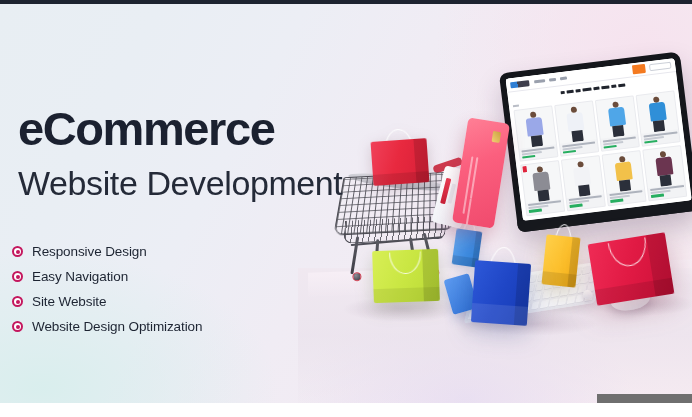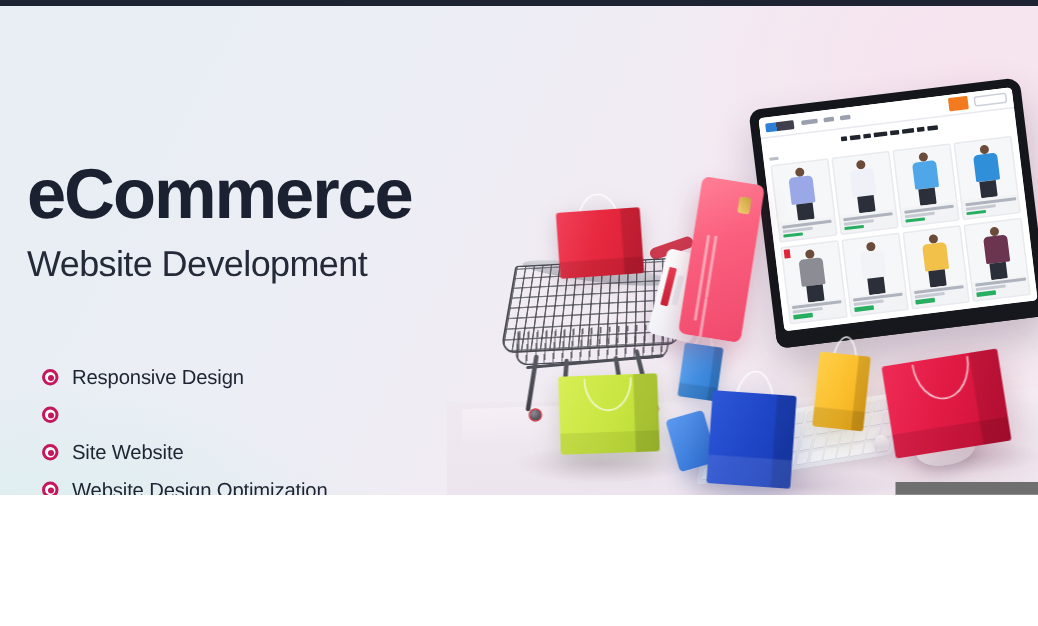--- a/index.html
+++ b/index.html
@@ -9,21 +9,21 @@
     background: #ffffff;
   }
   body {
     font-family: "Liberation Sans", sans-serif;
   }
 
   
   .banner {
     position: relative;
     width: 692px;
-    height: 330px;
+    height: 403px;
     overflow: hidden;
     background: linear-gradient(118deg,
         #e8eef3 0%,
         #e9eef4 18%,
         #eceef5 34%,
         #f0ecf4 50%,
         #f3ebf3 64%,
         #f6ebf2 78%,
         #f7ecf2 100%);
   }
@@ -85,32 +85,32 @@
   .headline {
     font-size: 47px;
     font-weight: 700;
     letter-spacing: -1.4px;
     color: #1b2130;
     line-height: 1.05;
     margin: 0;
     white-space: nowrap;
   }
   .subhead {
-    font-size: 24px;
+    font-size: 34px;
     font-weight: 400;
     letter-spacing: -0.4px;
     color: #242a38;
     line-height: 1.2;
     margin: 10px 0 0 0;
     white-space: nowrap;
   }
 
   .feature-list {
     position: absolute;
-    left: 28px;
+    left: 12px;
     top: 239px;
     margin: 0;
     padding: 0;
     list-style: none;
     z-index: 40;
     text-align: center;
   }
   .feature-item {
     display: flex;
     align-items: center;
@@ -617,20 +617,21 @@
     <h2 class="subhead">Website Development</h2>
   </div>
 
   <ul class="feature-list">
     <li class="feature-item">
       <span class="bullet"></span>
       <span class="feature-label">Responsive Design</span>
     </li>
     <li class="feature-item">
       <span class="bullet"></span>
+      <span class="feature-label">Easy Navigation</span>
     </li>
     <li class="feature-item">
       <span class="bullet"></span>
       <span class="feature-label">Site Website</span>
     </li>
     <li class="feature-item">
       <span class="bullet"></span>
       <span class="feature-label">Website Design Optimization</span>
     </li>
   </ul>

